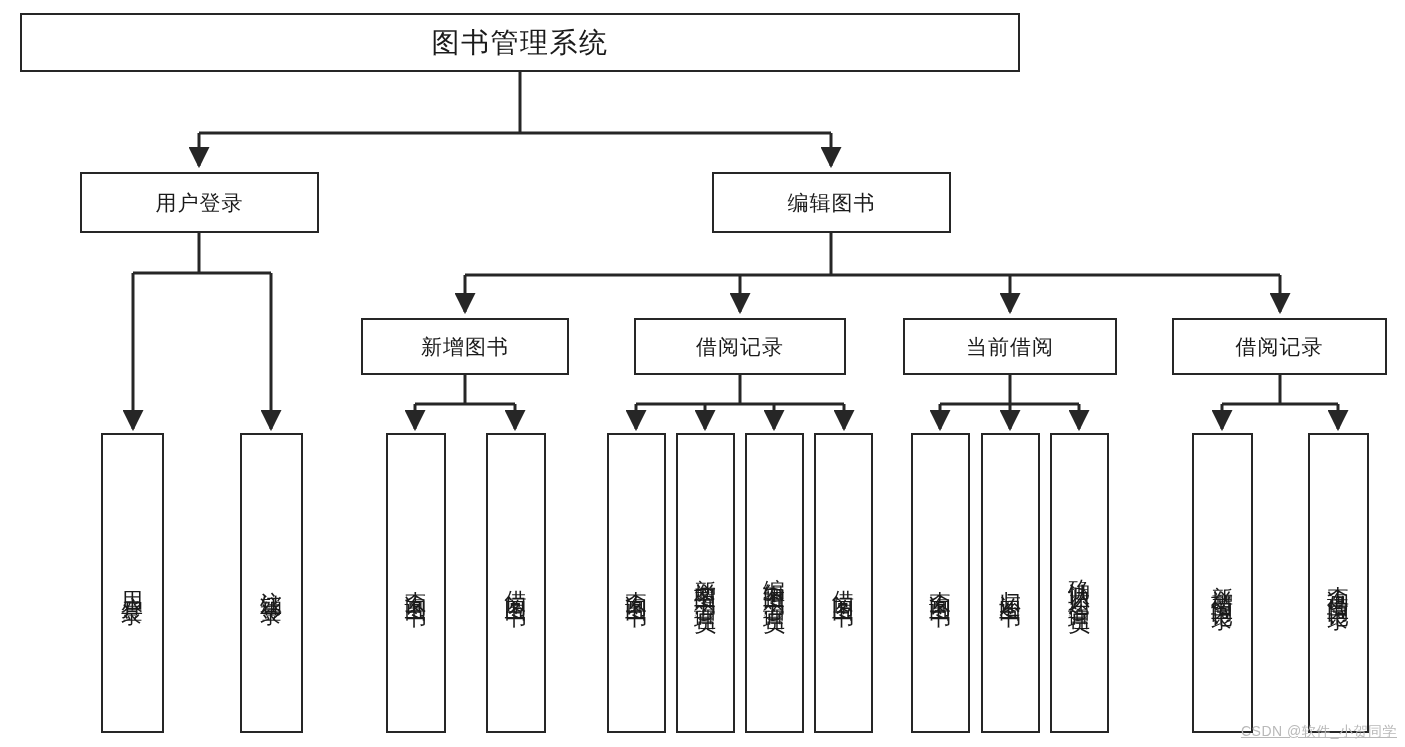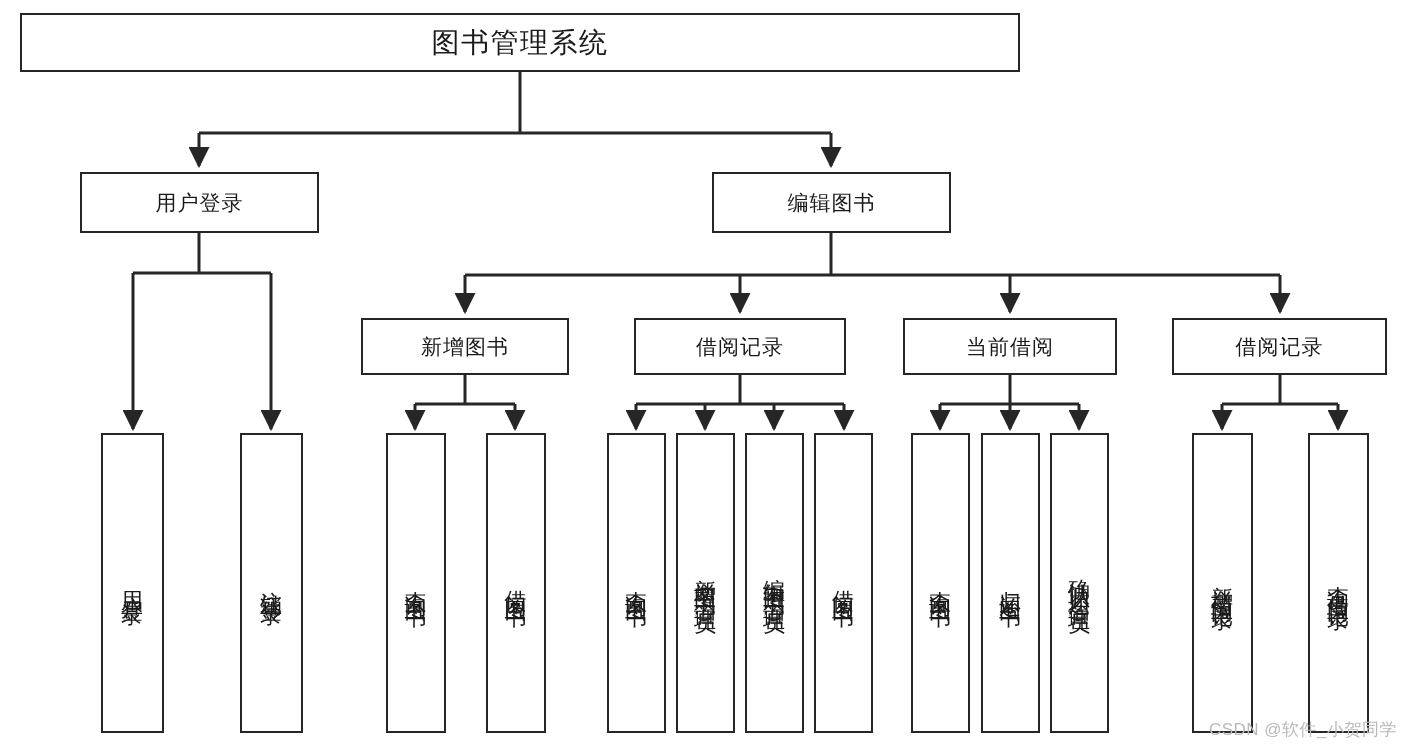--- a/index.html
+++ b/index.html
@@ -59,25 +59,26 @@
   .node-v .vtext {
     writing-mode: vertical-rl;
     text-orientation: upright;
     display: block;
     max-height: 100%;
   }
   .watermark {
     position: absolute;
     right: 8px;
     bottom: 6px;
-    font-size: 17px;
+    font-size: 14px;
     color: #b9b9b9;
     letter-spacing: 0.5px;
     z-index: 5;
     white-space: nowrap;
+    text-decoration: underline;
   }
 </style>
 </head>
 <body>
 
 <div id="canvas">
 
   <svg id="edges" viewBox="0 0 1405 747" xmlns="http://www.w3.org/2000/svg">
     <defs>
       <marker id="arrow" viewBox="0 0 10 10" refX="9" refY="5" markerWidth="7" markerHeight="7" orient="auto-start-reverse">

